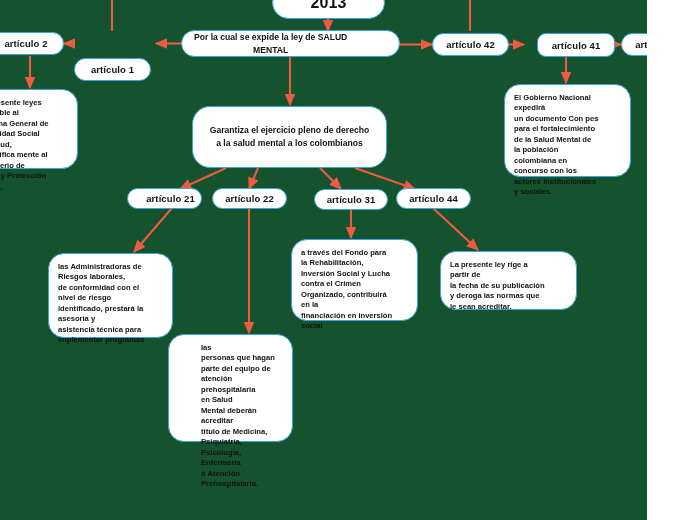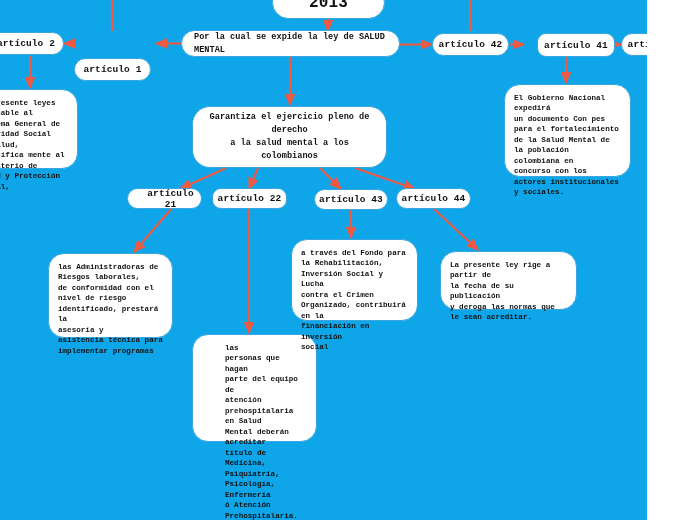--- a/index.html
+++ b/index.html
@@ -5,43 +5,44 @@
 <style>
   html, body {
     margin: 0;
     padding: 0;
     background: #ffffff;
   }
   #canvas {
     position: relative;
     width: 647px;
     height: 520px;
-    background: #0ea5e9;
+    background: #14532d;
     overflow: hidden;
-    font-family: Liberation Mono, monospace;
+    font-family: Liberation Sans, sans-serif;
   }
   svg.edges {
     position: absolute;
     left: 0;
     top: 0;
     width: 697px;
     height: 520px;
     pointer-events: none;
   }
   .node {
     position: absolute;
     box-sizing: border-box;
     background: #ffffff;
     border: 1.6px solid #3aa6dd;
     border-radius: 14px;
     color: #121212;
     font-weight: bold;
     display: flex;
     align-items: center;
     z-index: 3;
+    text-align: center;
   }
   .node.pill {
     border-radius: 13px;
     justify-content: center;
     text-align: center;
     font-size: 9.5px;
     letter-spacing: 0.1px;
   }
   .node.block {
     align-items: flex-start;
@@ -186,44 +187,44 @@
 
   <div class="node center-claim" style="left:192px; top:106px; width:195px; height:62px;">
     <span class="txt">Garantiza el ejercicio pleno de derecho
 a la salud mental a los colombianos</span>
   </div>
 
   <div class="node pill" style="left:127px; top:188px; width:75px; height:21px;padding-left:12px;">
     <span class="txt">artículo 21</span>
   </div>
 
-  <div class="node pill" style="left:212px; top:188px; width:75px; height:21px;border-radius:9px;">
+  <div class="node pill" style="left:212px; top:188px; width:75px; height:21px;">
     <span class="txt">artículo 22</span>
   </div>
 
   <div class="node pill" style="left:314px; top:189px; width:74px; height:21px;">
-    <span class="txt">artículo 43</span>
+    <span class="txt">artículo 31</span>
   </div>
 
   <div class="node pill" style="left:396px; top:188px; width:75px; height:21px;">
     <span class="txt">artículo 44</span>
   </div>
 
   <div class="node block" style="left:48px; top:253px; width:125px; height:85px;">
     <span class="txt">las Administradoras de
 Riesgos laborales,
 de conformidad con el
 nivel de riesgo
 identificado, prestará la
 asesoría y
 asistencia técnica para
 implementar programas</span>
   </div>
 
-  <div class="node block" style="left:192px; top:334px; width:125px; height:108px;padding-left:32px;">
+  <div class="node block" style="left:168px; top:334px; width:125px; height:108px;padding-left:32px;">
     <span class="txt">las
 personas que hagan
 parte del equipo de
 atención prehospitalaria
 en Salud
 Mental deberán acreditar
 título de Medicina,
 Psiquiatría, Psicología,
 Enfermería
 ó Atención

